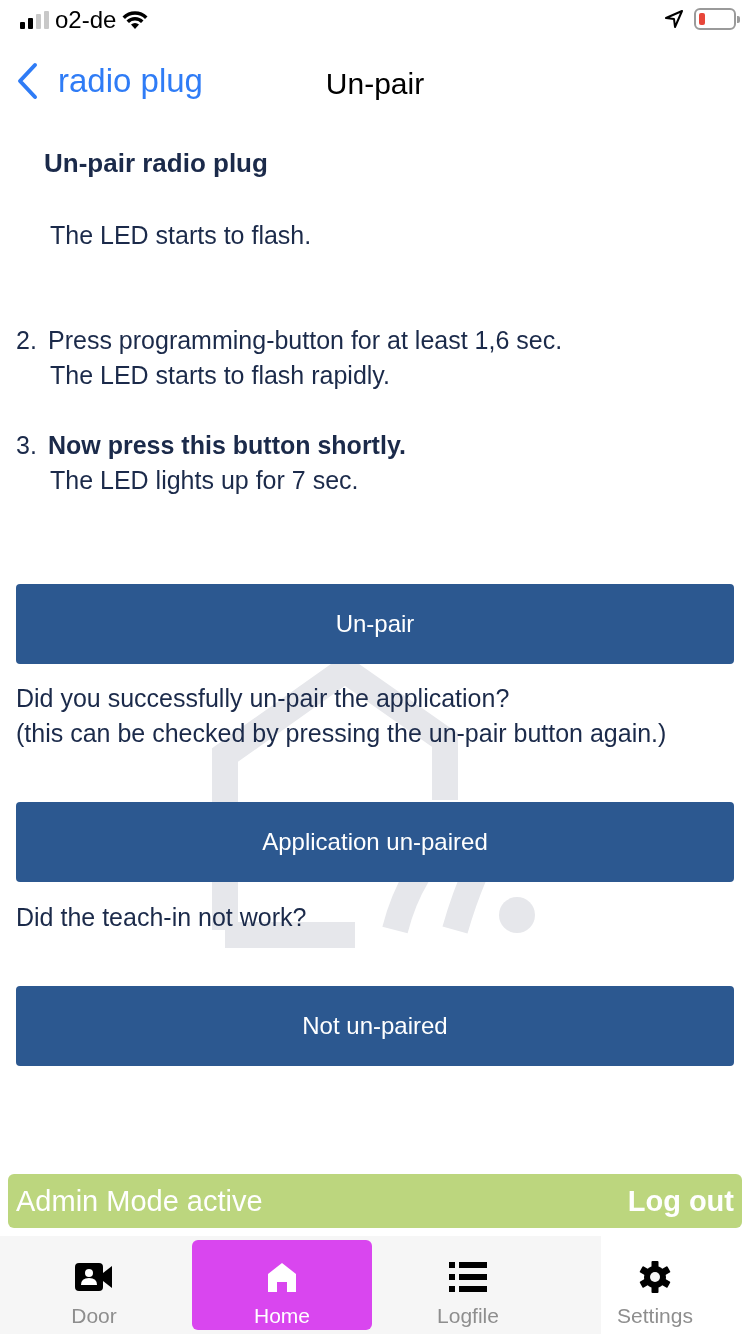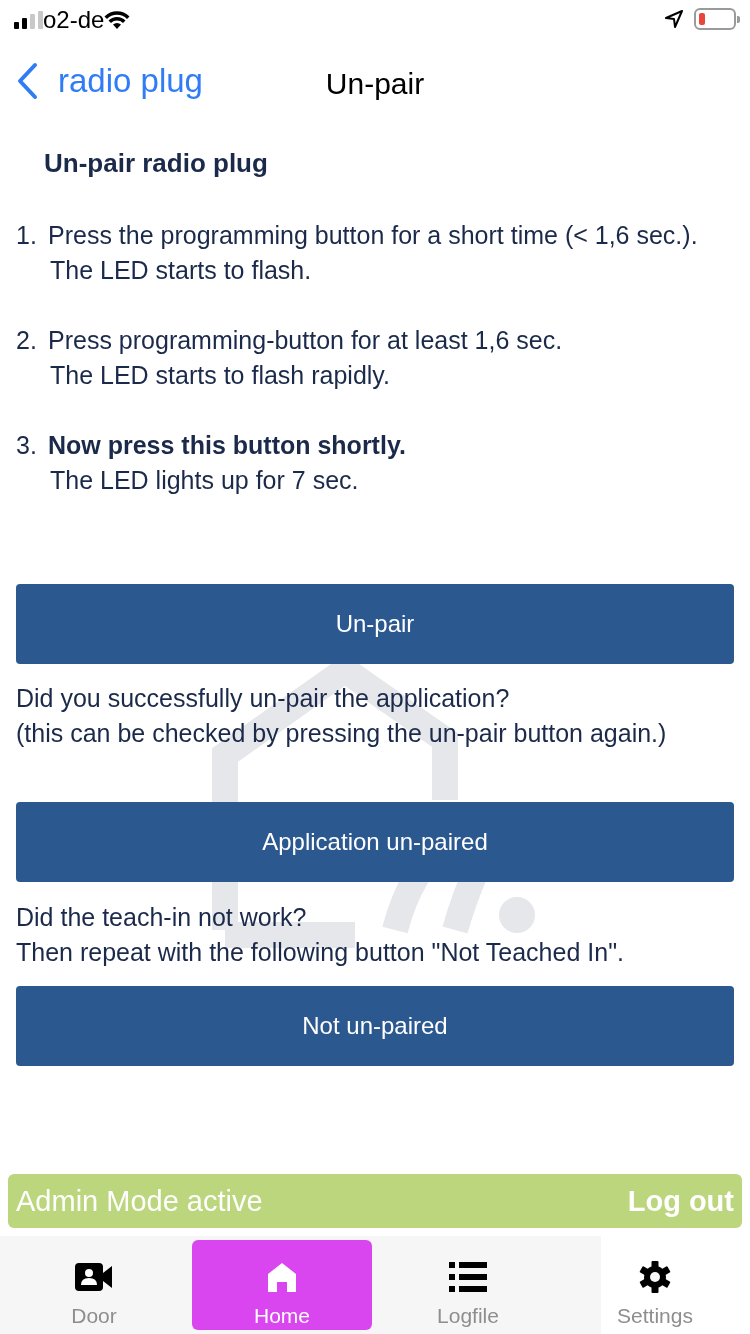--- a/index.html
+++ b/index.html
@@ -1,21 +1,21 @@
 <!DOCTYPE html>
 <html><head>
 <meta charset="utf-8">
 <style>
   * { box-sizing: border-box; margin: 0; padding: 0; }
   html, body { width: 750px; height: 1334px; overflow: hidden; background: #ffffff; }
   body { position: relative; font-family: "Liberation Sans", "DejaVu Sans", sans-serif; color: #1b2a4a; }
 
   
   .statusbar { position: absolute; top: 0; left: 0; width: 750px; height: 40px; }
-  .sb-left { position: absolute; left: 14px; top: 6px; display: flex; align-items: center; gap: 0; font-size: 24px; color: #000; }
+  .sb-left { position: absolute; left: 20px; top: 6px; display: flex; align-items: center; gap: 6px; font-size: 24px; color: #000; }
   .signal { display: flex; align-items: flex-end; gap: 3px; height: 18px; }
   .signal span { width: 5px; background: #000; border-radius: 1px; }
   .signal span.off { background: #c8c8c8; }
   .sb-time { position: absolute; left: 0; right: 0; top: 5px; text-align: center; font-size: 24px; font-weight: bold; color: #000; }
   .sb-right { position: absolute; right: 14px; top: 8px; display: flex; align-items: center; gap: 10px; }
   .battery { width: 42px; height: 22px; border: 2px solid #9a9a9a; border-radius: 6px; position: relative; }
   .battery::after { content: ""; position: absolute; right: -6px; top: 6px; width: 3px; height: 7px; background: #9a9a9a; border-radius: 0 2px 2px 0; }
   .battery .level { position: absolute; left: 3px; top: 3px; width: 6px; height: 12px; background: #e8463a; border-radius: 2px; }
 
   
@@ -92,21 +92,20 @@
   <path d="M20 275 L150 275" stroke="#e6e7eb" stroke-width="26"></path>
   <path d="M190 270 Q205 210 250 170" fill="none" stroke="#e6e7eb" stroke-width="26"></path>
   <path d="M250 270 Q270 200 305 150" fill="none" stroke="#e6e7eb" stroke-width="26"></path>
   <circle cx="312" cy="255" r="18" fill="#e6e7eb"></circle>
 </svg>
 
 <div class="content">
   <div class="heading">Un-pair radio plug</div>
 
   <div class="step" style="top:88px">
-    <div><span class="num">1.</span><span>Press the programming button for a short time (&lt; 1,6 sec.).</span></div>
     <div class="line2">The LED starts to flash.</div>
   </div>
   <div class="step" style="top:193px">
     <div><span class="num">2.</span><span>Press programming-button for at least 1,6 sec.</span></div>
     <div class="line2">The LED starts to flash rapidly.</div>
   </div>
   <div class="step" style="top:298px">
     <div><span class="num">3.</span><b>Now press this button shortly.</b></div>
     <div class="line2">The LED lights up for 7 sec.</div>
   </div>
@@ -116,21 +115,20 @@
 
 <div class="para" style="top:681px">
   <div>Did you successfully un-pair the application?</div>
   <div>(this can be checked by pressing the un-pair button again.)</div>
 </div>
 
 <div class="btn" style="top:802px">Application un-paired</div>
 
 <div class="para" style="top:900px">
   <div>Did the teach-in not work?</div>
-  <div>Then repeat with the following button "Not Teached In".</div>
 </div>
 
 <div class="btn" style="top:986px">Not un-paired</div>
 
 <div class="adminbar">
   <span class="admin-text">Admin Mode active</span>
   <span class="logout">Log out</span>
 </div>
 
 <div class="tabbar">

